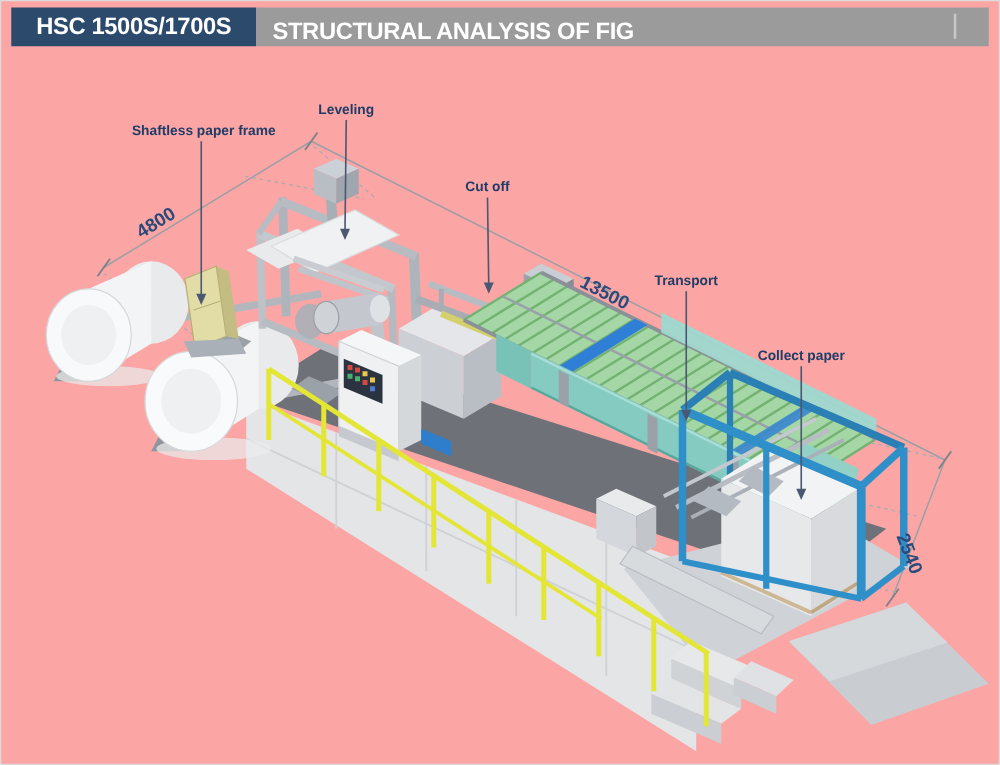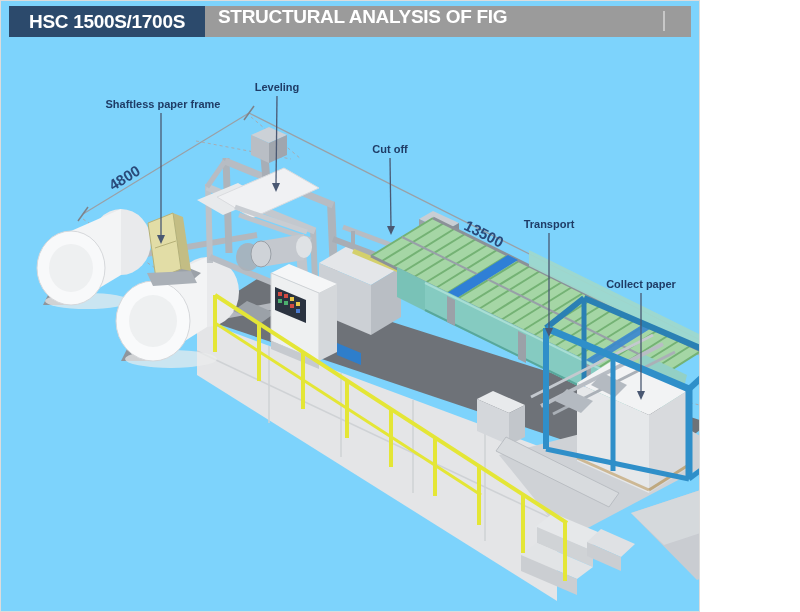--- a/index.html
+++ b/index.html
@@ -1,19 +1,19 @@
 <!DOCTYPE html>
 <html><head>
 <meta charset="utf-8">
 <style>
   html,body{margin:0;padding:0;background:#fff;}
-  .frame{position:relative;width:700px;height:612px;background:#7dd3fc;border:1px solid #dcdcdc;box-sizing:border-box;overflow:hidden;font-family:"Liberation Sans",sans-serif;}
+  .frame{position:relative;width:800px;height:612px;background:#fca5a5;border:1px solid #dcdcdc;box-sizing:border-box;overflow:hidden;font-family:"Liberation Sans",sans-serif;}
   .header{position:absolute;left:8px;top:5px;right:8px;height:31px;display:flex;}
   .model-badge{background:#2c4a6c;color:#fff;font-weight:bold;font-size:19px;letter-spacing:-0.3px;width:196px;display:flex;align-items:center;justify-content:center;white-space:nowrap;}
-  .title-bar{background:#9b9b9b;color:#fff;font-weight:bold;font-size:19px;letter-spacing:-0.3px;flex:1;display:flex;align-items:flex-start;padding-left:13px;position:relative;white-space:nowrap;}
+  .title-bar{background:#9b9b9b;color:#fff;font-weight:bold;font-size:19px;letter-spacing:-0.3px;flex:1;display:flex;align-items:flex-end;padding-left:13px;position:relative;white-space:nowrap;}
   .header-tick{position:absolute;right:26px;top:5px;width:2px;height:20px;background:#c8c8c8;}
   svg{position:absolute;left:0;top:0;}
   text{font-family:"Liberation Sans",sans-serif;}
   .lbl{font-size:11px;font-weight:bold;fill:#1f3c66;}
   .dim{font-size:15px;font-weight:bold;fill:#2a4a7a;}
 </style>
 </head>
 <body>
 
 <div class="frame">

